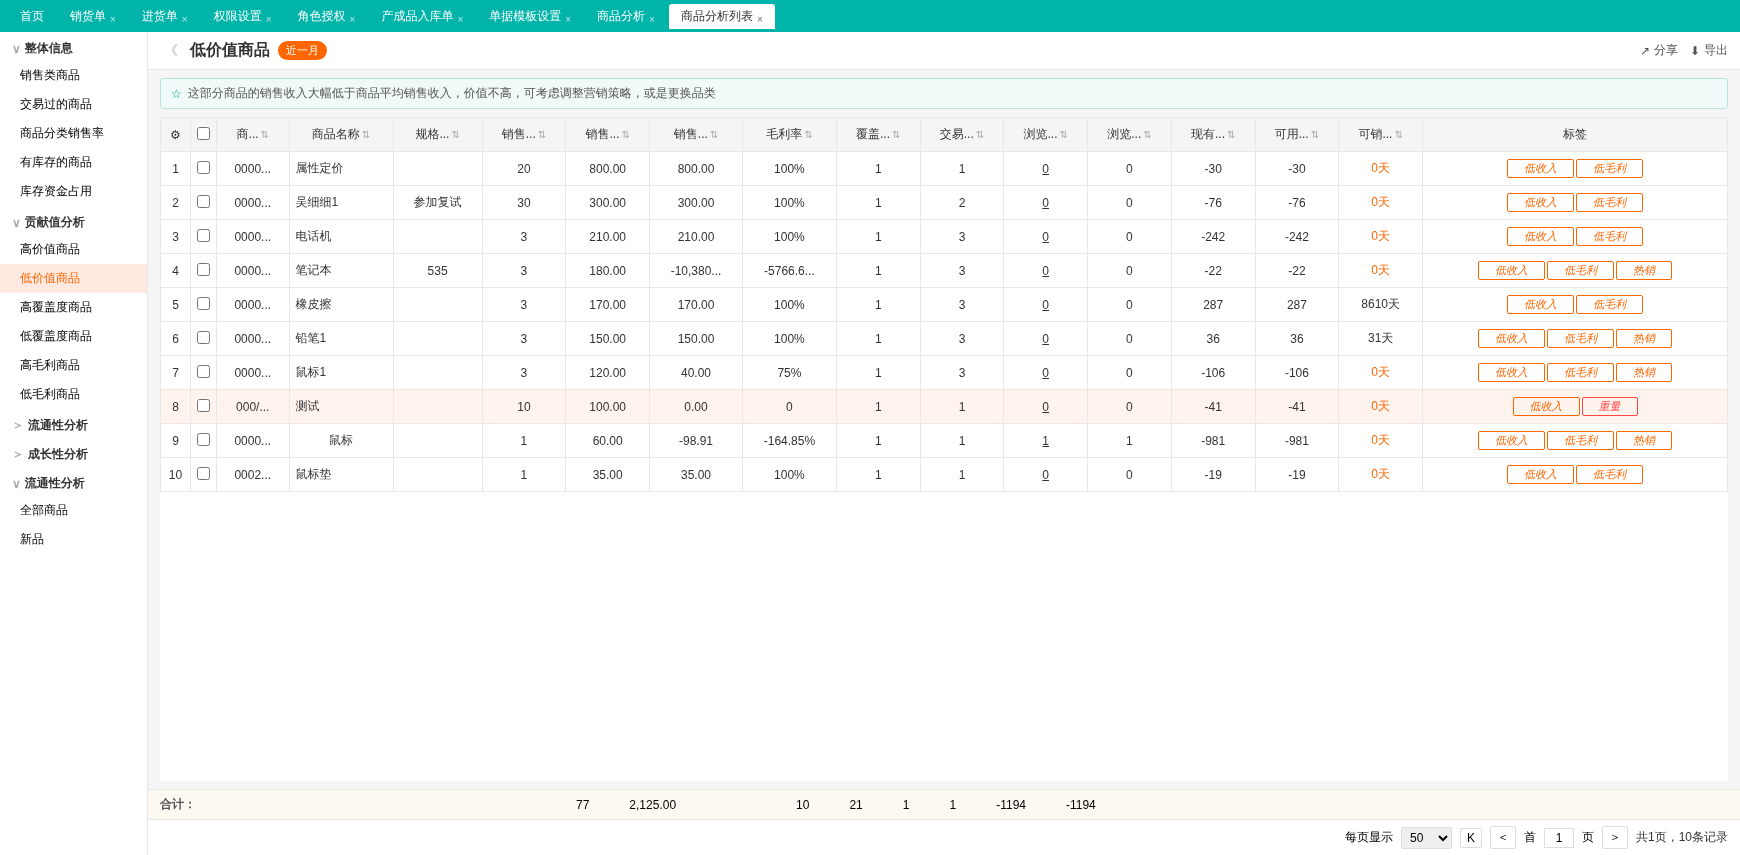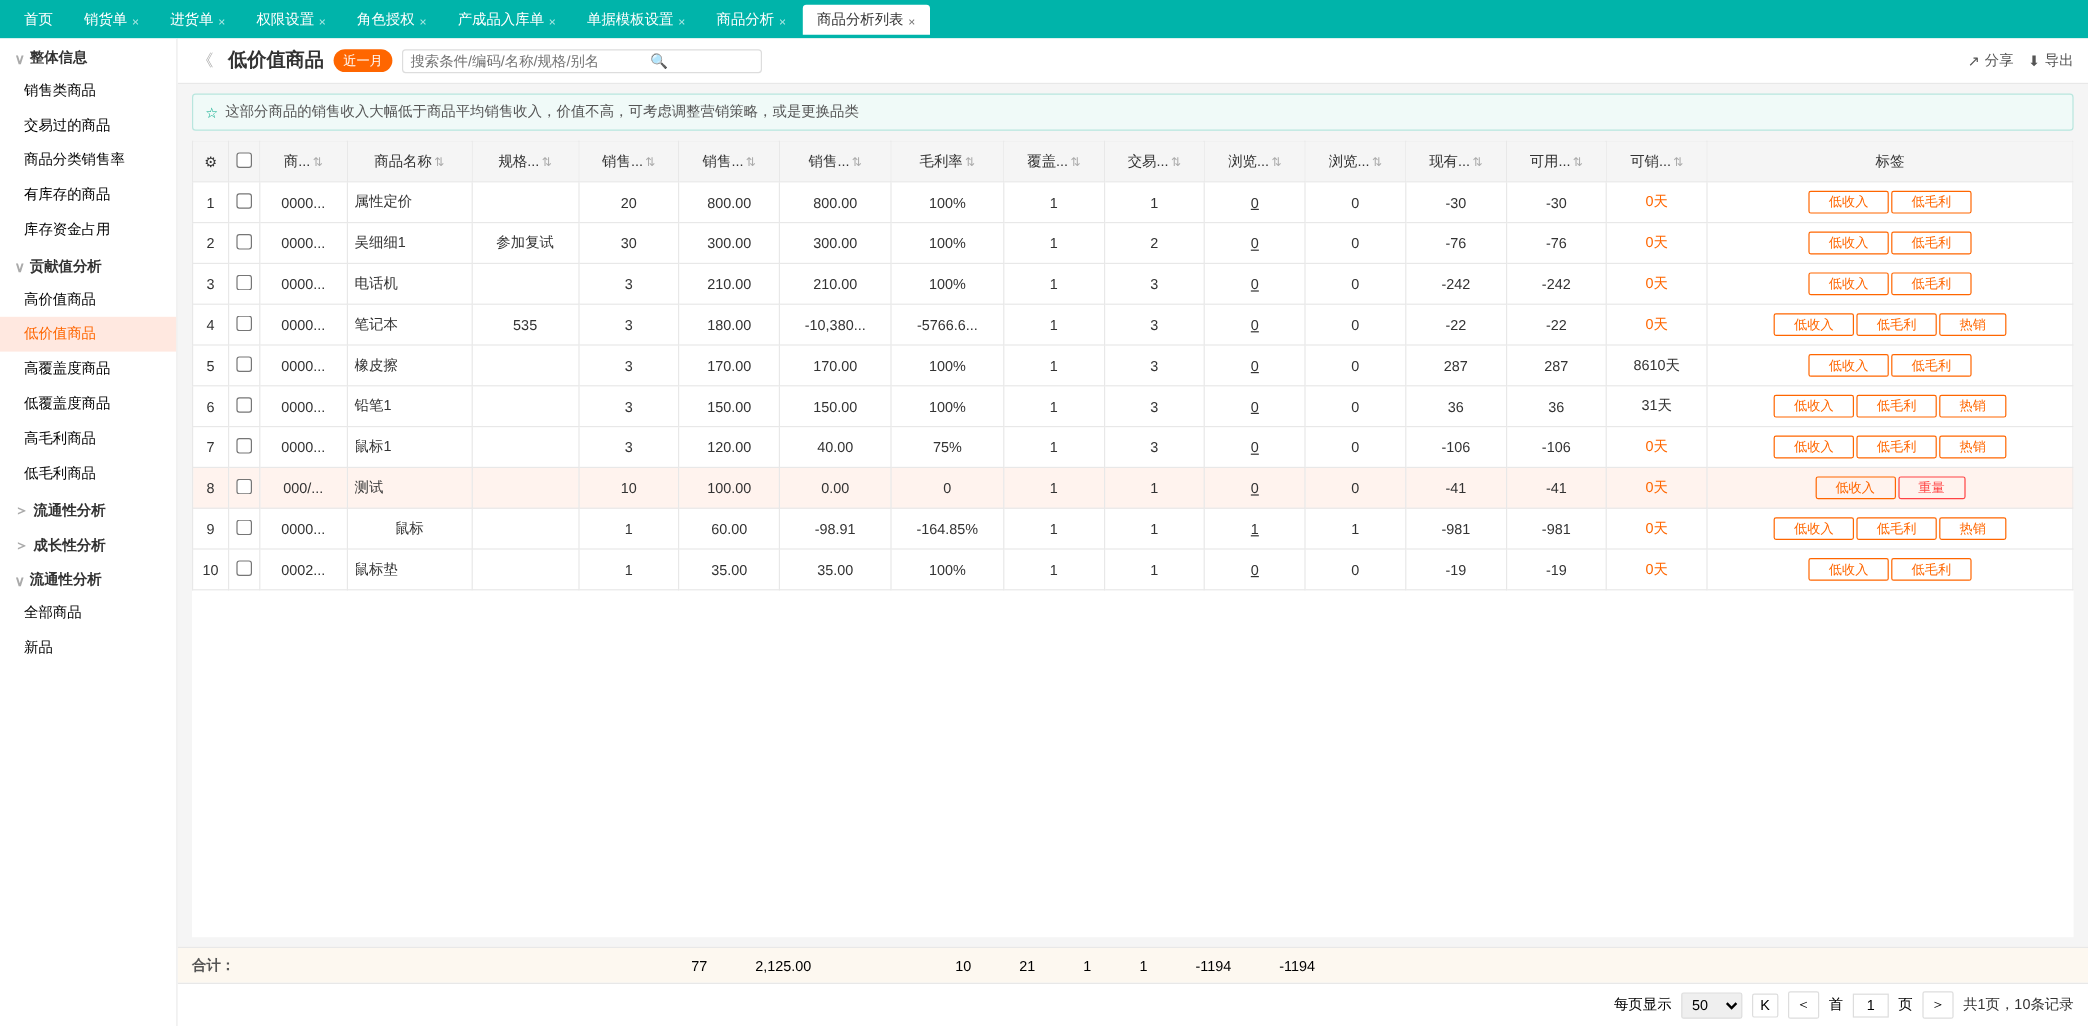--- a/index.html
+++ b/index.html
@@ -173,20 +173,21 @@
       color: #333;
     }
     tbody tr.highlighted { background: #fff3ee; }
     
     .tag {
       display: inline-block;
       padding: 1px 16px;
       border-radius: 2px;
       font-size: 11px;
       margin: 1px;
+      font-style: italic;
     }
     .tag-orange { color: #ff6600; border: 1px solid #ff6600; }
     .tag-red { color: #ff4444; border: 1px solid #ff4444; }
     
     .underline { text-decoration: underline; cursor: pointer; }
     
     
     .table-footer {
       background: #fdf8f0;
       border-top: 1px solid #e8e8e8;
@@ -317,24 +318,20 @@
     <div class="sidebar-item">全部商品</div>
     <div class="sidebar-item">新品</div>
   </div>
 
   <div class="content-area">
 
     <div class="page-header">
       <span class="collapse-btn">《</span>
       <span class="page-title">低价值商品</span>
       <span class="filter-btn">近一月</span>
-      <div class="search-box">
-        <input type="text" placeholder="搜索条件/编码/名称/规格/别名" style="">
-        <span style="color:#00b4aa; cursor:pointer;">🔍</span>
-      </div>
       <div class="header-actions">
         <div class="action-btn">
           <span>↗</span>
           <span>分享</span>
         </div>
         <div class="action-btn">
           <span>⬇</span>
           <span>导出</span>
         </div>
       </div>

